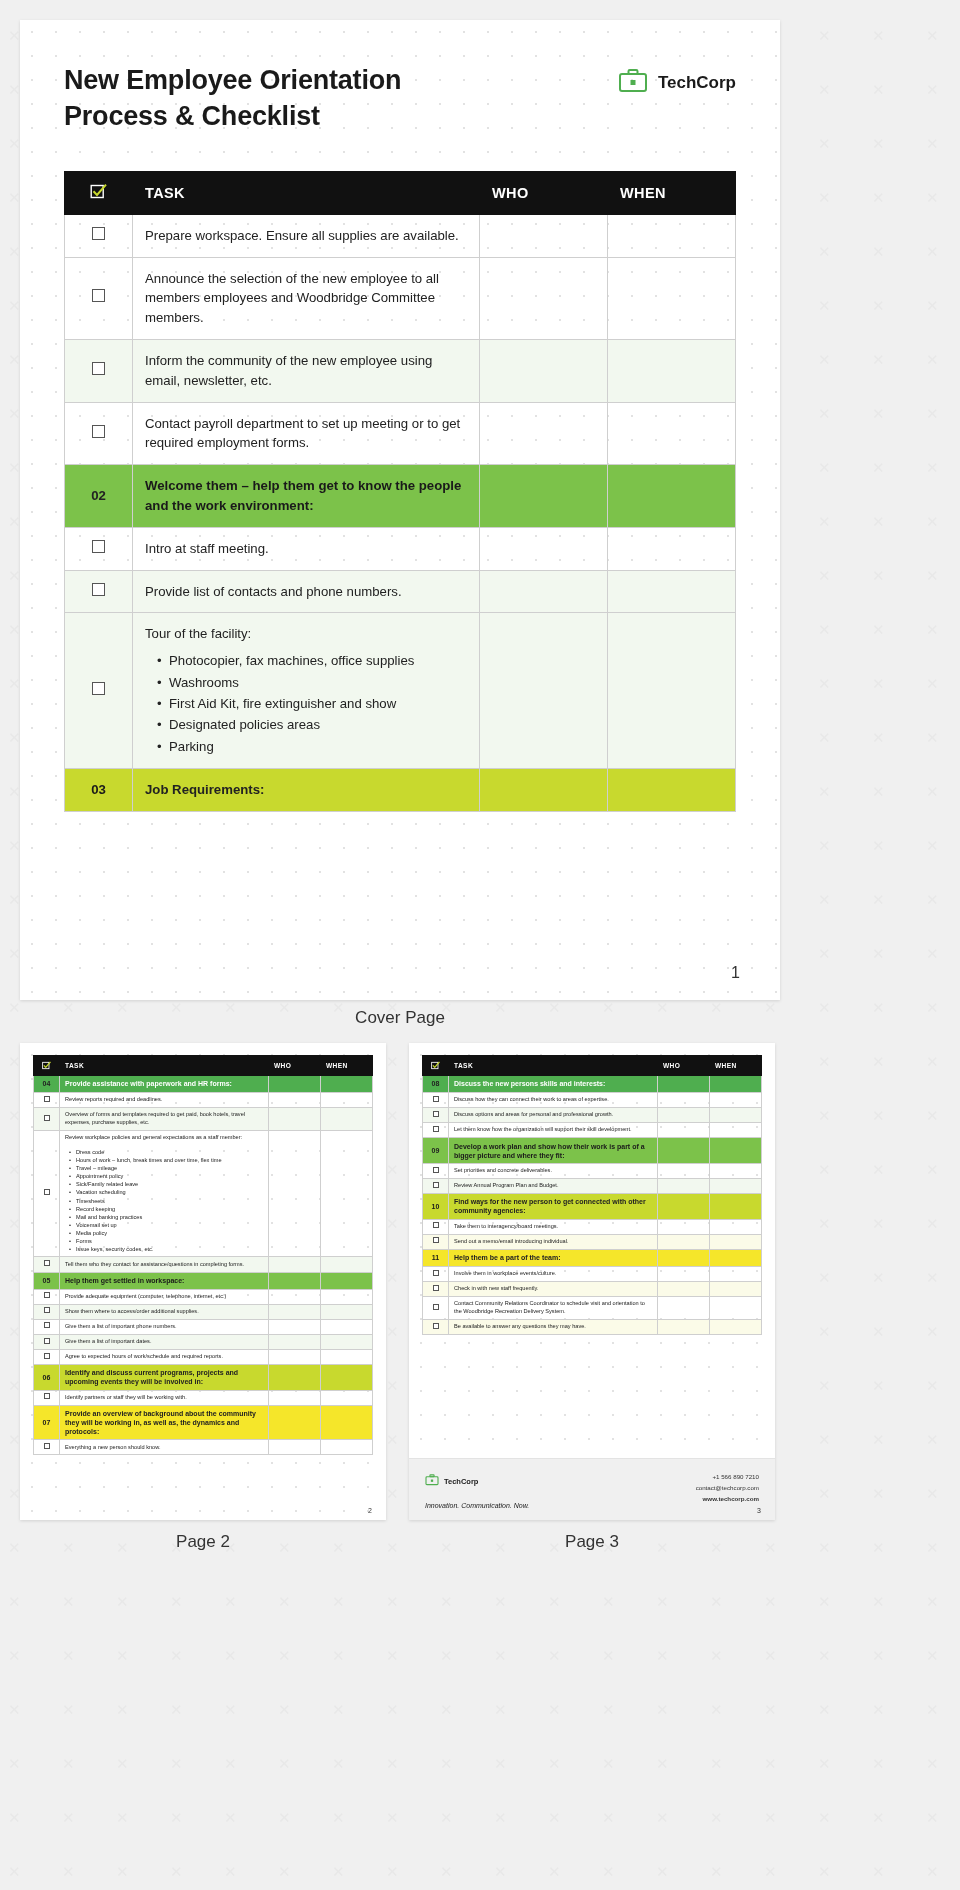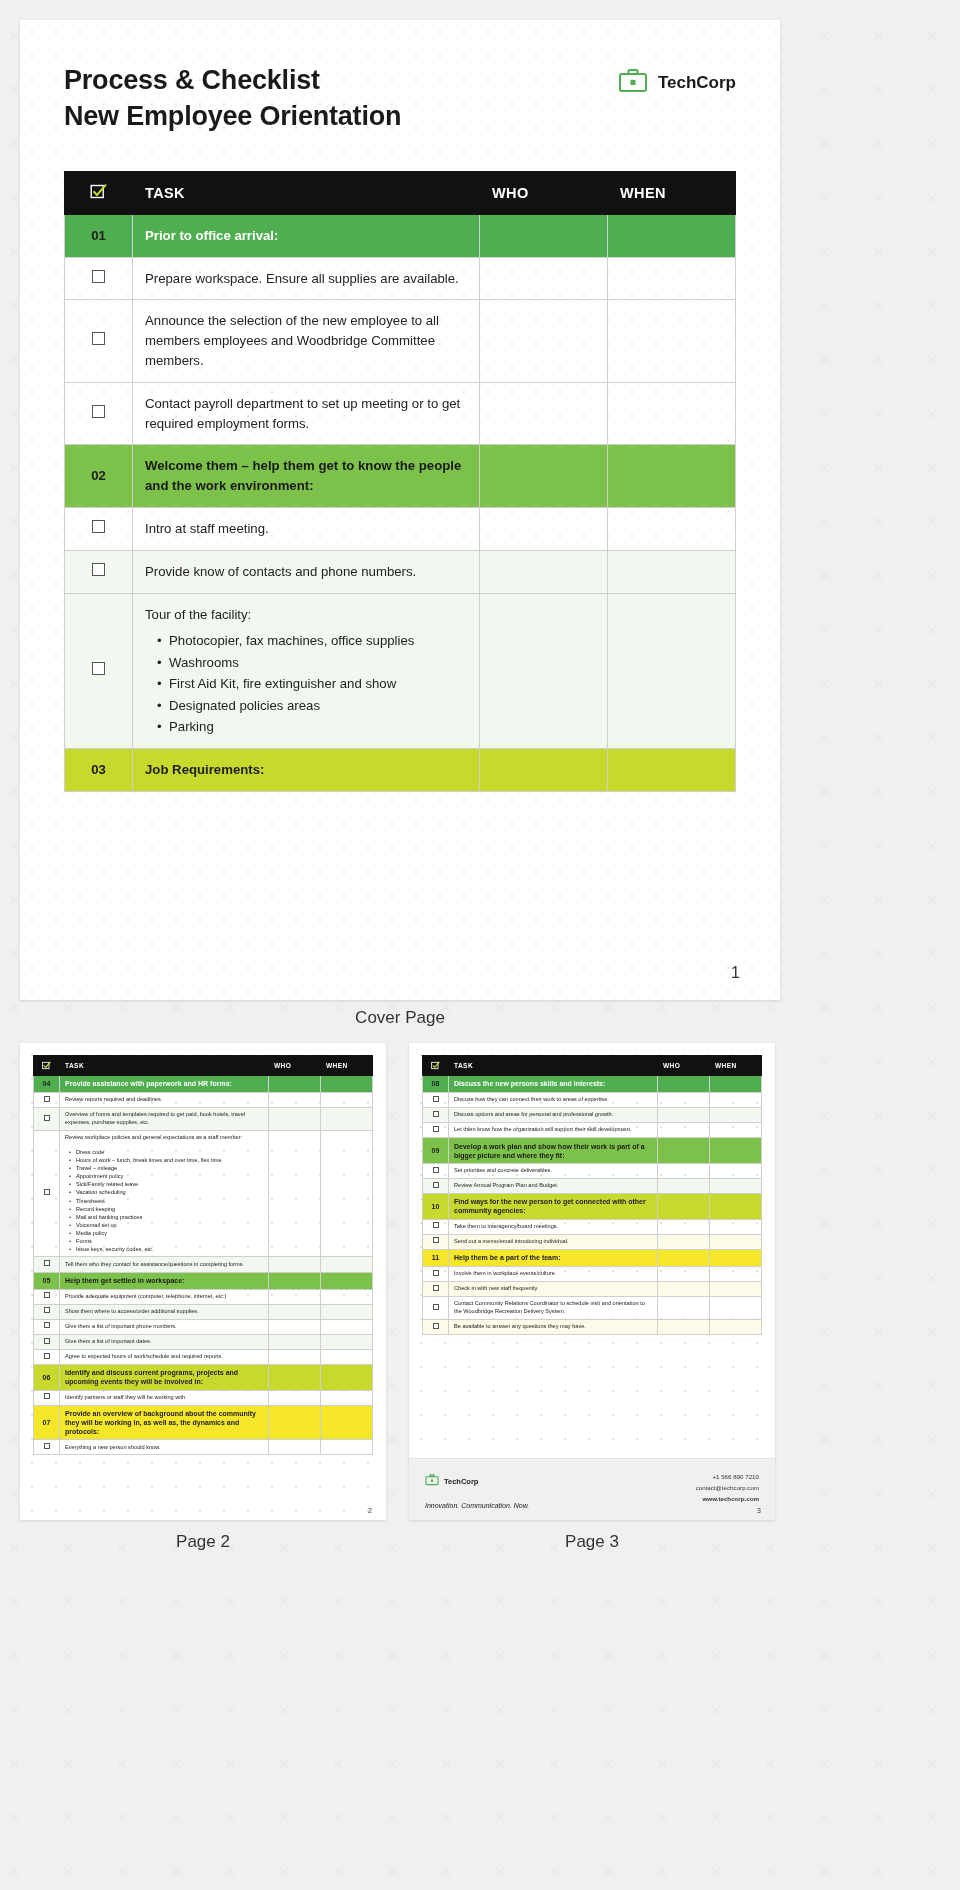--- a/index.html
+++ b/index.html
@@ -793,22 +793,22 @@
 <span class="xmark" style="left: 710px; top: 1864px;">✕</span>
 <span class="xmark" style="left: 764px; top: 1864px;">✕</span>
 <span class="xmark" style="left: 818px; top: 1864px;">✕</span>
 <span class="xmark" style="left: 872px; top: 1864px;">✕</span>
 <span class="xmark" style="left: 926px; top: 1864px;">✕</span>
 
 <div class="page" id="cover">
   <div class="dotgrid"></div>
   <div class="cover-inner">
     <div class="cover-title">
+      <div>New Employee Orientation</div>
       <div>Process &amp; Checklist</div>
-      <div>New Employee Orientation</div>
     </div>
     <div class="brand">
       <span class="brief-icon">
         <svg width="30" height="26" viewBox="0 0 30 26" aria-hidden="true">
           <rect x="10.5" y="2" width="9" height="4" rx="1.2" fill="none" stroke="#4fae4f" stroke-width="2"></rect>
           <rect x="2" y="6" width="26" height="17" rx="2" fill="none" stroke="#4fae4f" stroke-width="2"></rect>
           <rect x="12.5" y="12" width="5" height="5" fill="#4fae4f"></rect>
         </svg>
       </span>
       <span class="brand-name">TechCorp</span>
@@ -832,35 +832,35 @@
                 <path d="M3.5 8.2 L7 12 L16 1.6" fill="none" stroke="#c8d92e" stroke-width="2"></path>
               </svg>
             </span>
           </th>
           <th>TASK</th>
           <th>WHO</th>
           <th>WHEN</th>
         </tr>
       </thead>
       <tbody id="cover-body">
-          <tr class="sec-g">
-            <td class="sec-num">01</td>
-            <td class="sec-title">Prior to office arrival:</td>
-            <td></td>
-            <td></td>
-          </tr>
           <tr>
             <td class="cb"><span class="cb-box"></span></td>
             <td>Prepare workspace. Ensure all supplies are available.</td>
             <td></td>
             <td></td>
           </tr>
           <tr>
             <td class="cb"><span class="cb-box"></span></td>
             <td>Announce the selection of the new employee to all members employees and Woodbridge Committee members.</td>
+            <td></td>
+            <td></td>
+          </tr>
+          <tr class="row-tintg">
+            <td class="cb"><span class="cb-box"></span></td>
+            <td>Inform the community of the new employee using email, newsletter, etc.</td>
             <td></td>
             <td></td>
           </tr>
           <tr>
             <td class="cb"><span class="cb-box"></span></td>
             <td>Contact payroll department to set up meeting or to get required employment forms.</td>
             <td></td>
             <td></td>
           </tr>
           <tr class="sec-g2">
@@ -870,21 +870,21 @@
             <td></td>
           </tr>
           <tr>
             <td class="cb"><span class="cb-box"></span></td>
             <td>Intro at staff meeting.</td>
             <td></td>
             <td></td>
           </tr>
           <tr class="row-tintg">
             <td class="cb"><span class="cb-box"></span></td>
-            <td>Provide know of contacts and phone numbers.</td>
+            <td>Provide list of contacts and phone numbers.</td>
             <td></td>
             <td></td>
           </tr>
           <tr class="row-tintg">
             <td class="cb"><span class="cb-box"></span></td>
             <td>Tour of the facility:<ul class="tour">
                 <li>Photocopier, fax machines, office supplies</li>
                 <li>Washrooms</li>
                 <li>First Aid Kit, fire extinguisher and show</li>
                 <li>Designated policies areas</li>

